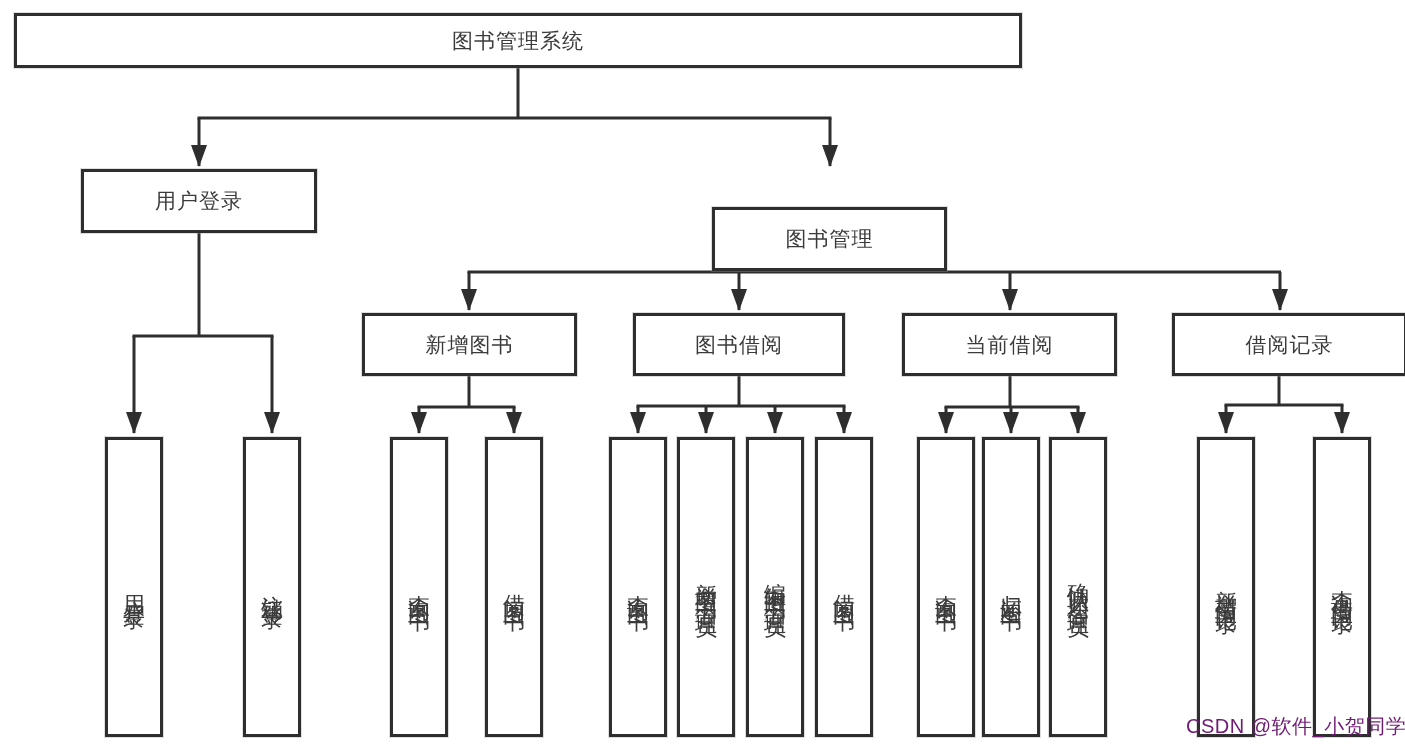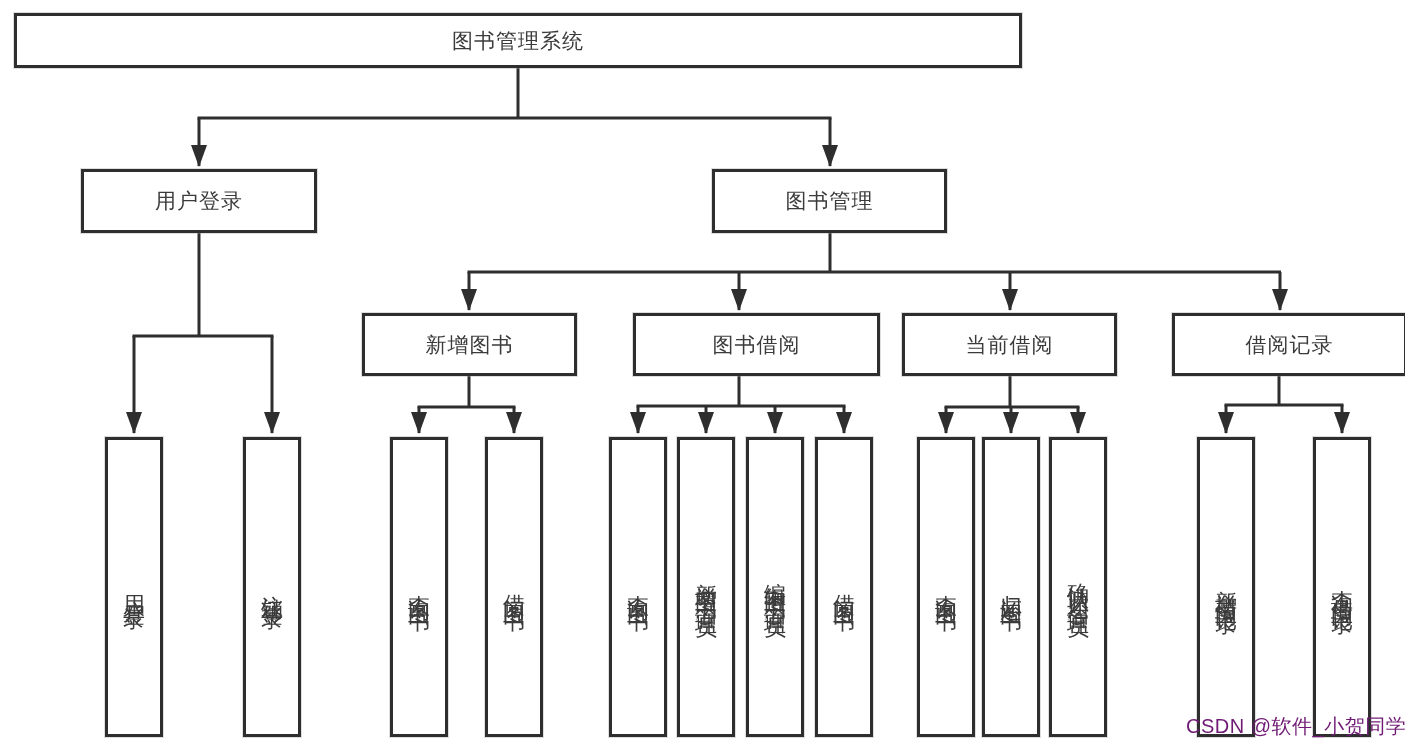--- a/index.html
+++ b/index.html
@@ -32,25 +32,25 @@
     color: #3b3b3b;
     font-size: 21px;
     letter-spacing: 1px;
     box-shadow: 0 0 0 1px rgba(160,160,160,.35);
   }
 
   .root  { left: 14px;  top: 13px;  width: 1008px; height: 55px; }
 
   .lvl2  { top: 169px; height: 64px; }
   .l2-a  { left: 81px;  width: 236px; }
-  .l2-b  { left: 712px; width: 235px; }
+  .l2-b  { left: 712px; width: 235px; margin-top: 38px; }
 
   .lvl3  { top: 313px; height: 63px; }
   .l3-a  { left: 362px;  width: 215px; }
-  .l3-b  { left: 633px;  width: 247px; }
+  .l3-b  { left: 633px;  width: 212px; }
   .l3-c  { left: 902px;  width: 215px; }
   .l3-d  { left: 1172px; width: 235px; text-align: center; }
 
   .leaf {
     position: absolute;
     top: 437px;
     width: 58px;
     height: 300px;
     background: #ffffff;
     border: 3px solid #2e2e2e;

